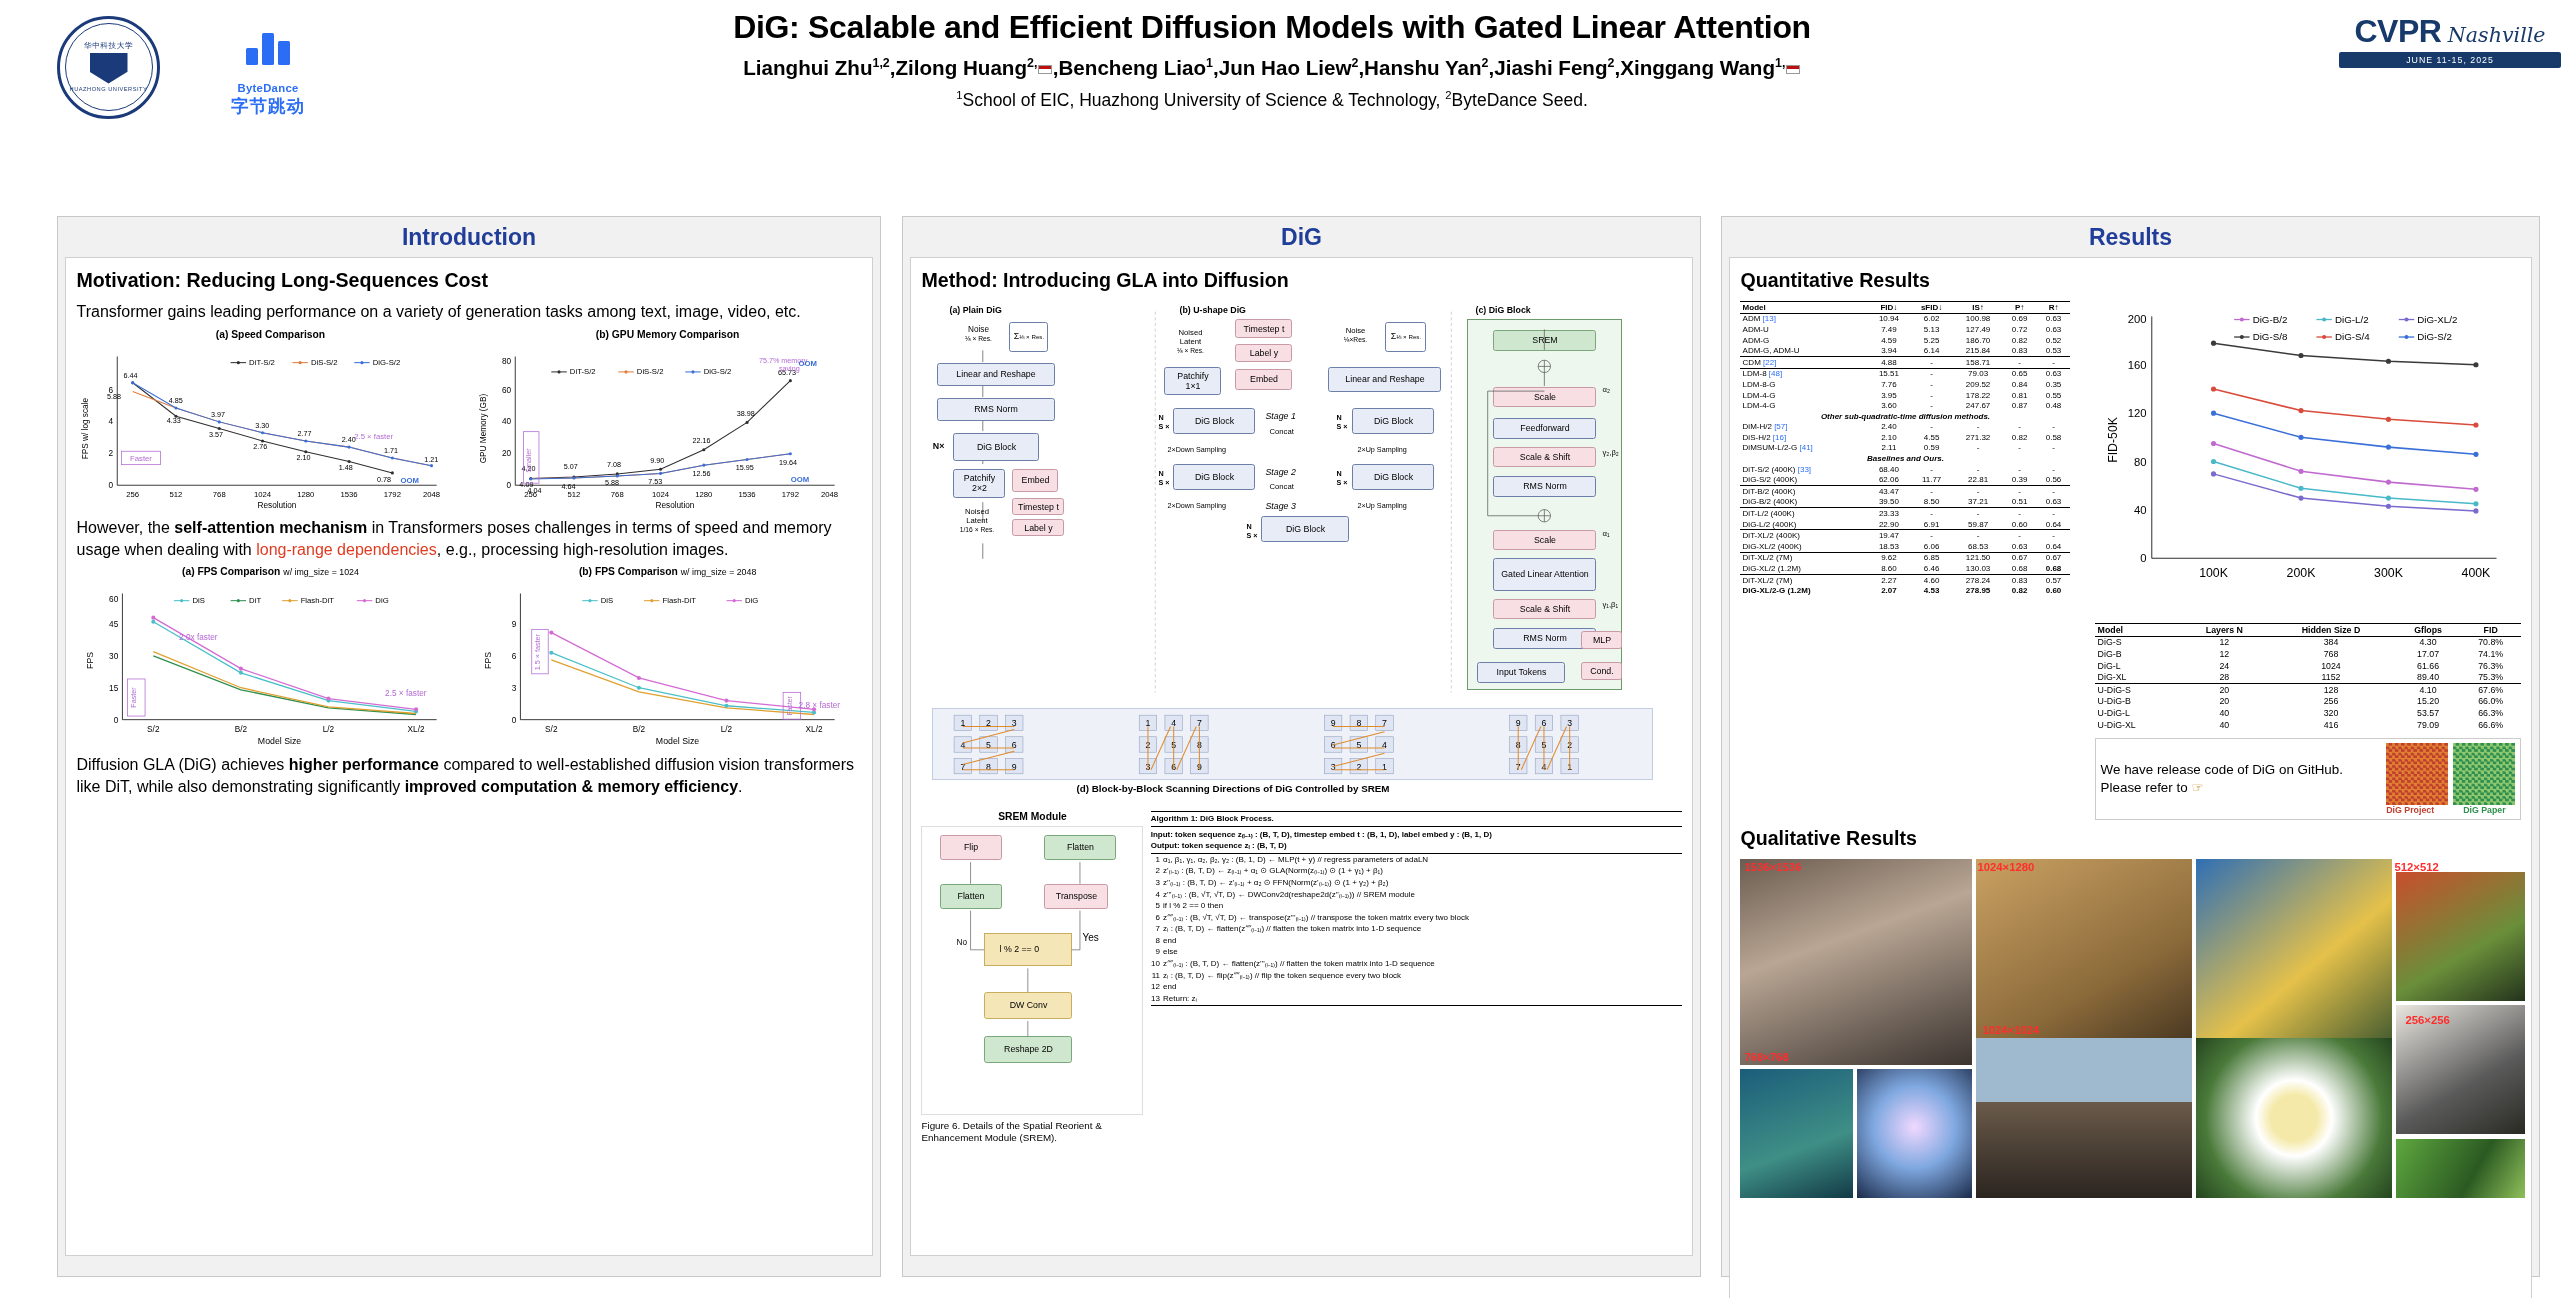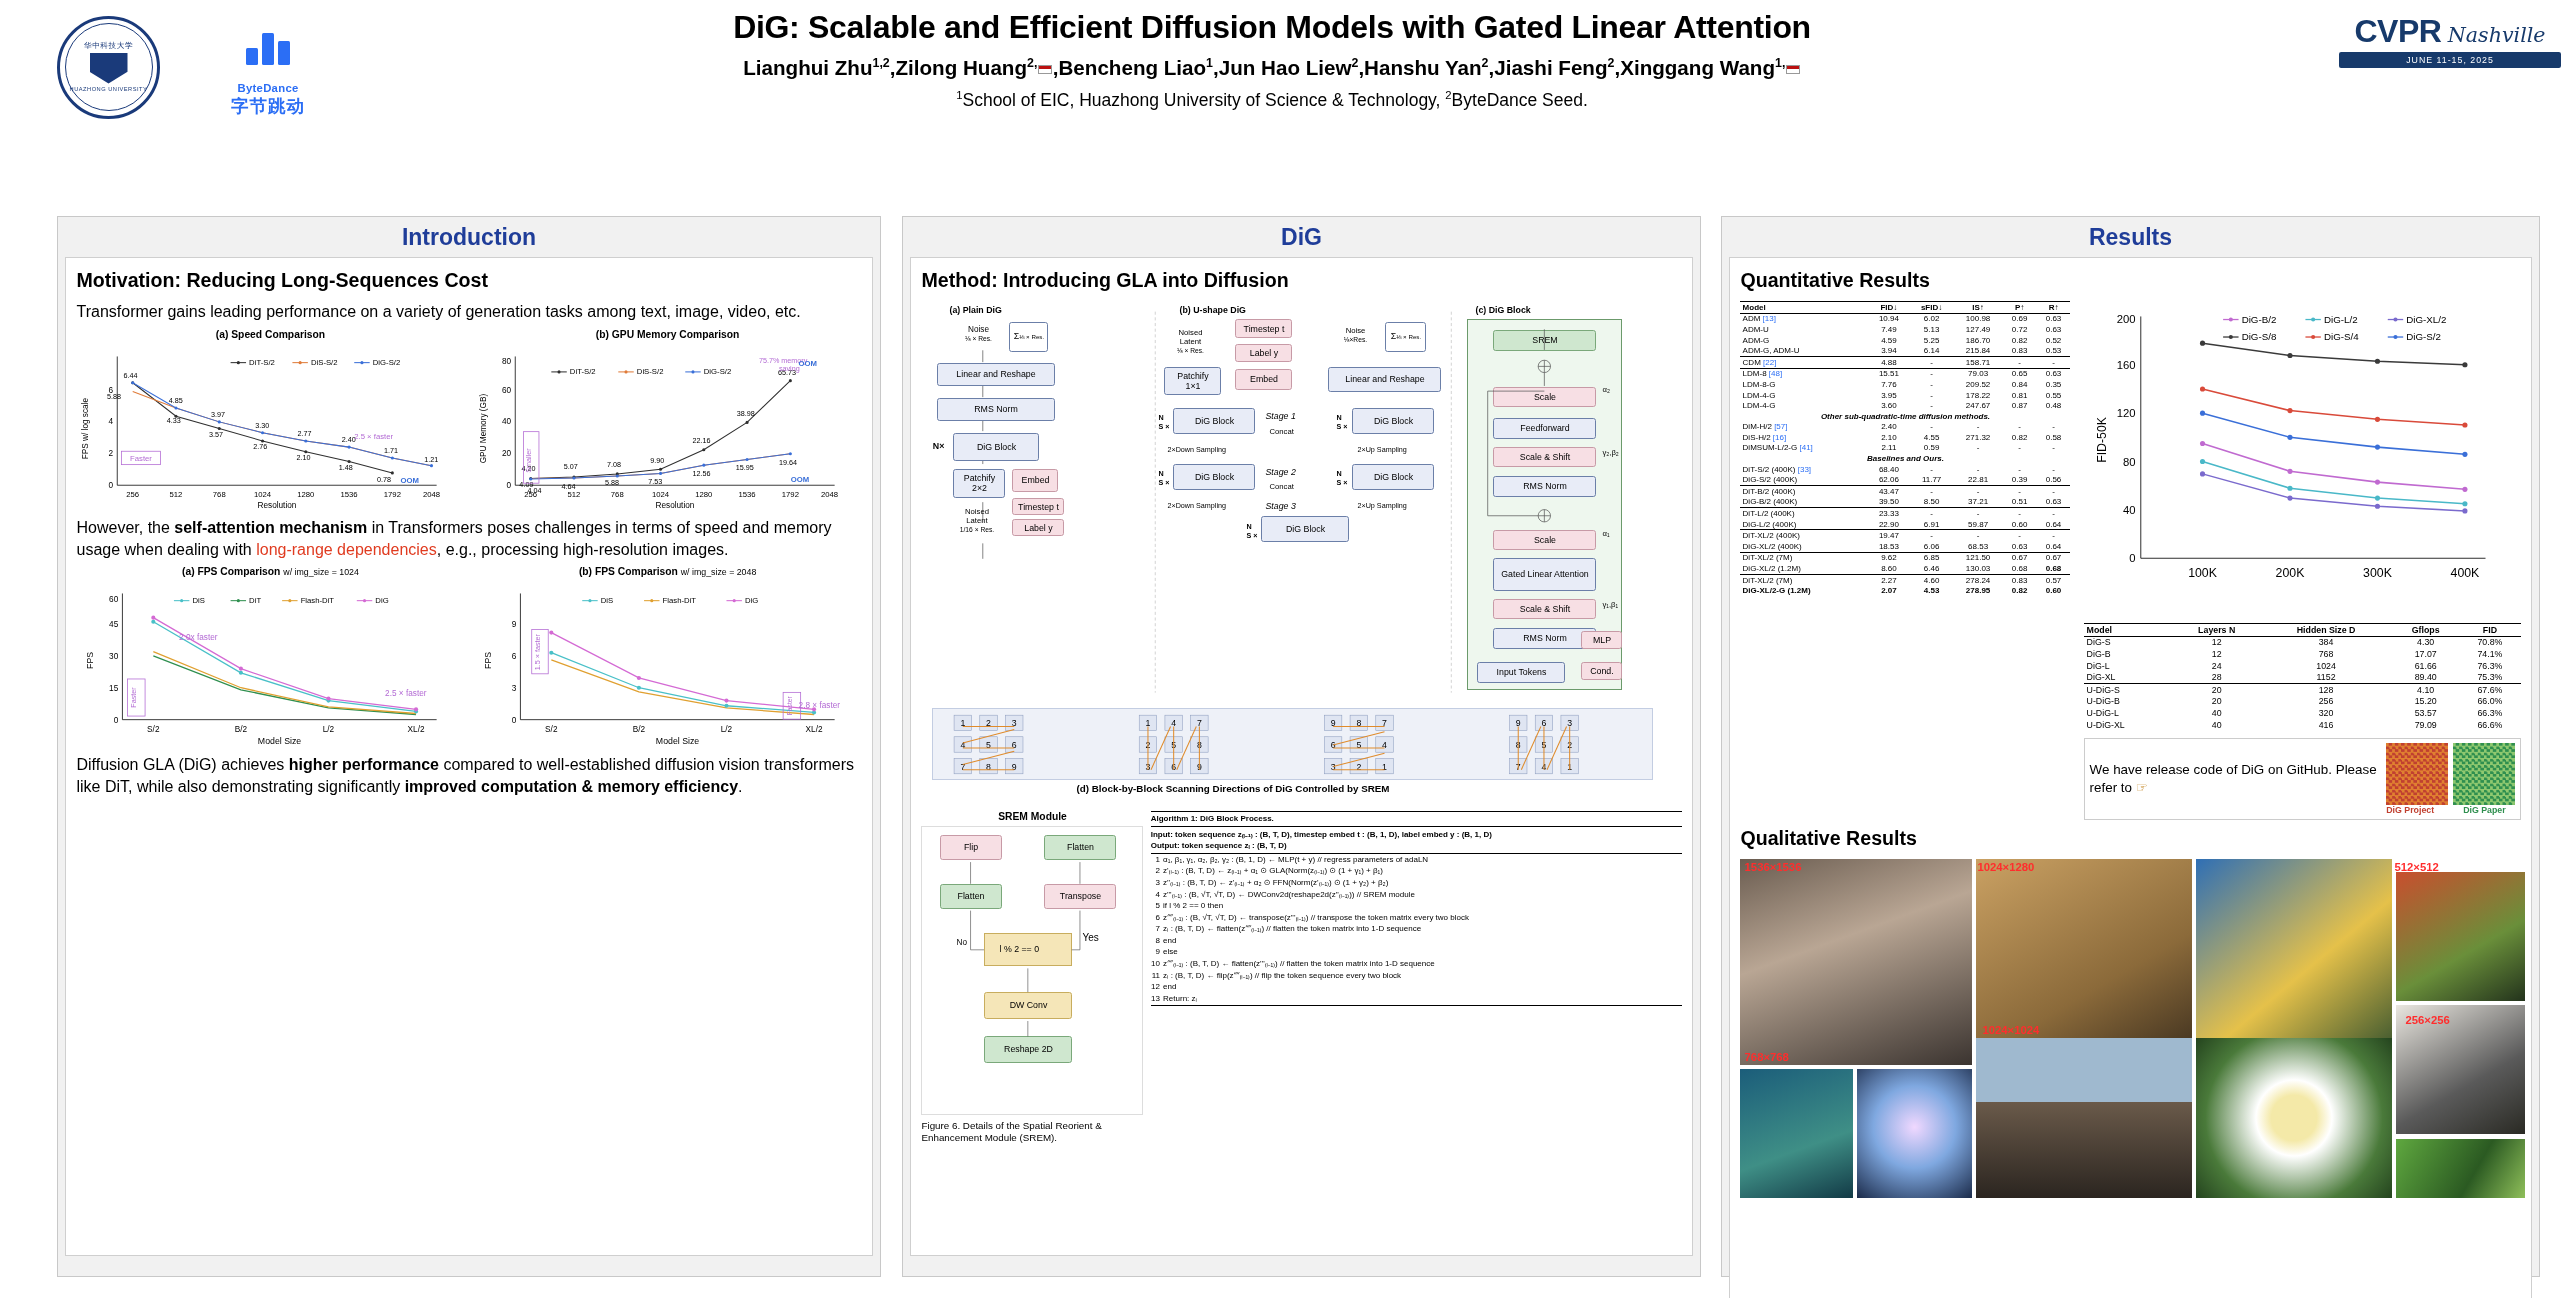--- a/index.html
+++ b/index.html
@@ -695,21 +695,21 @@
       </div>
 
       <div style="display:flex; gap:7.2px; margin-top:15.5px;">
 
         <div style="width:222px;">
           <div style="text-align:center; font-size:10.3px; font-weight:bold; margin-bottom:3.1px;">SREM Module</div>
           <div style="position:relative; height:289px; border:0.5px solid #ddd; background:#fff;">
             <div class="blk pink" style="left:17.5px; top:8.2px; width:62px; height:25px;">Flip</div>
             <div class="blk green" style="left:122px; top:8.2px; width:72px; height:25px;">Flatten</div>
             <div class="blk green" style="left:17.5px; top:57px; width:62px; height:25px;">Flatten</div>
-            <div class="blk pink" style="left:122px; top:57px; width:72px; height:25px;">Transpose</div>
+            <div class="blk pink" style="left:122px; top:57px; width:64px; height:25px;">Transpose</div>
             <div style="position:absolute; left:62px; top:106px; width:88px; height:33px; background:#f5e6b8; border:0.8px solid #c8ad5e; transform:rotate(0deg);"></div>
             <div class="lbl" style="left:77px; top:117px; font-size:8.8px;">l % 2 == 0</div>
             <div class="lbl" style="left:34px; top:111px; font-size:8.2px;">No</div>
             <div class="lbl" style="left:160px; top:105px; font-size:10px;">Yes</div>
             <div class="blk" style="left:62px; top:165px; width:88px; height:27px; background:#f5e6b8; border-color:#c8ad5e;">DW Conv</div>
             <div class="blk green" style="left:62px; top:209px; width:88px; height:27px;">Reshape 2D</div>
             <svg style="position:absolute;left:0;top:0" width="222" height="289" viewBox="0 0 430 560">
               <g stroke="#666" stroke-width="1.4" fill="none">
                 <line x1="205" y1="406" x2="205" y2="376"></line>
                 <line x1="205" y1="320" x2="205" y2="274"></line>
@@ -788,21 +788,21 @@
       </div>
     </div>
   </div>
 
   <div class="col col-3">
     <div class="col-head">Results</div>
 
     <div class="panel" style="height:1078px;">
       <h3>Quantitative Results</h3>
 
-      <div style="display:flex; gap:14px;">
+      <div style="display:flex; gap:25px;">
 
         <div style="width:330px;">
           <table class="res">
             <thead>
                 <tr class="rule-top rule-thin" id="main-head">
                   <th class="lft">Model</th>
                   <th>FID↓</th>
                   <th>sFID↓</th>
                   <th>IS↑</th>
                   <th>P↑</th>

